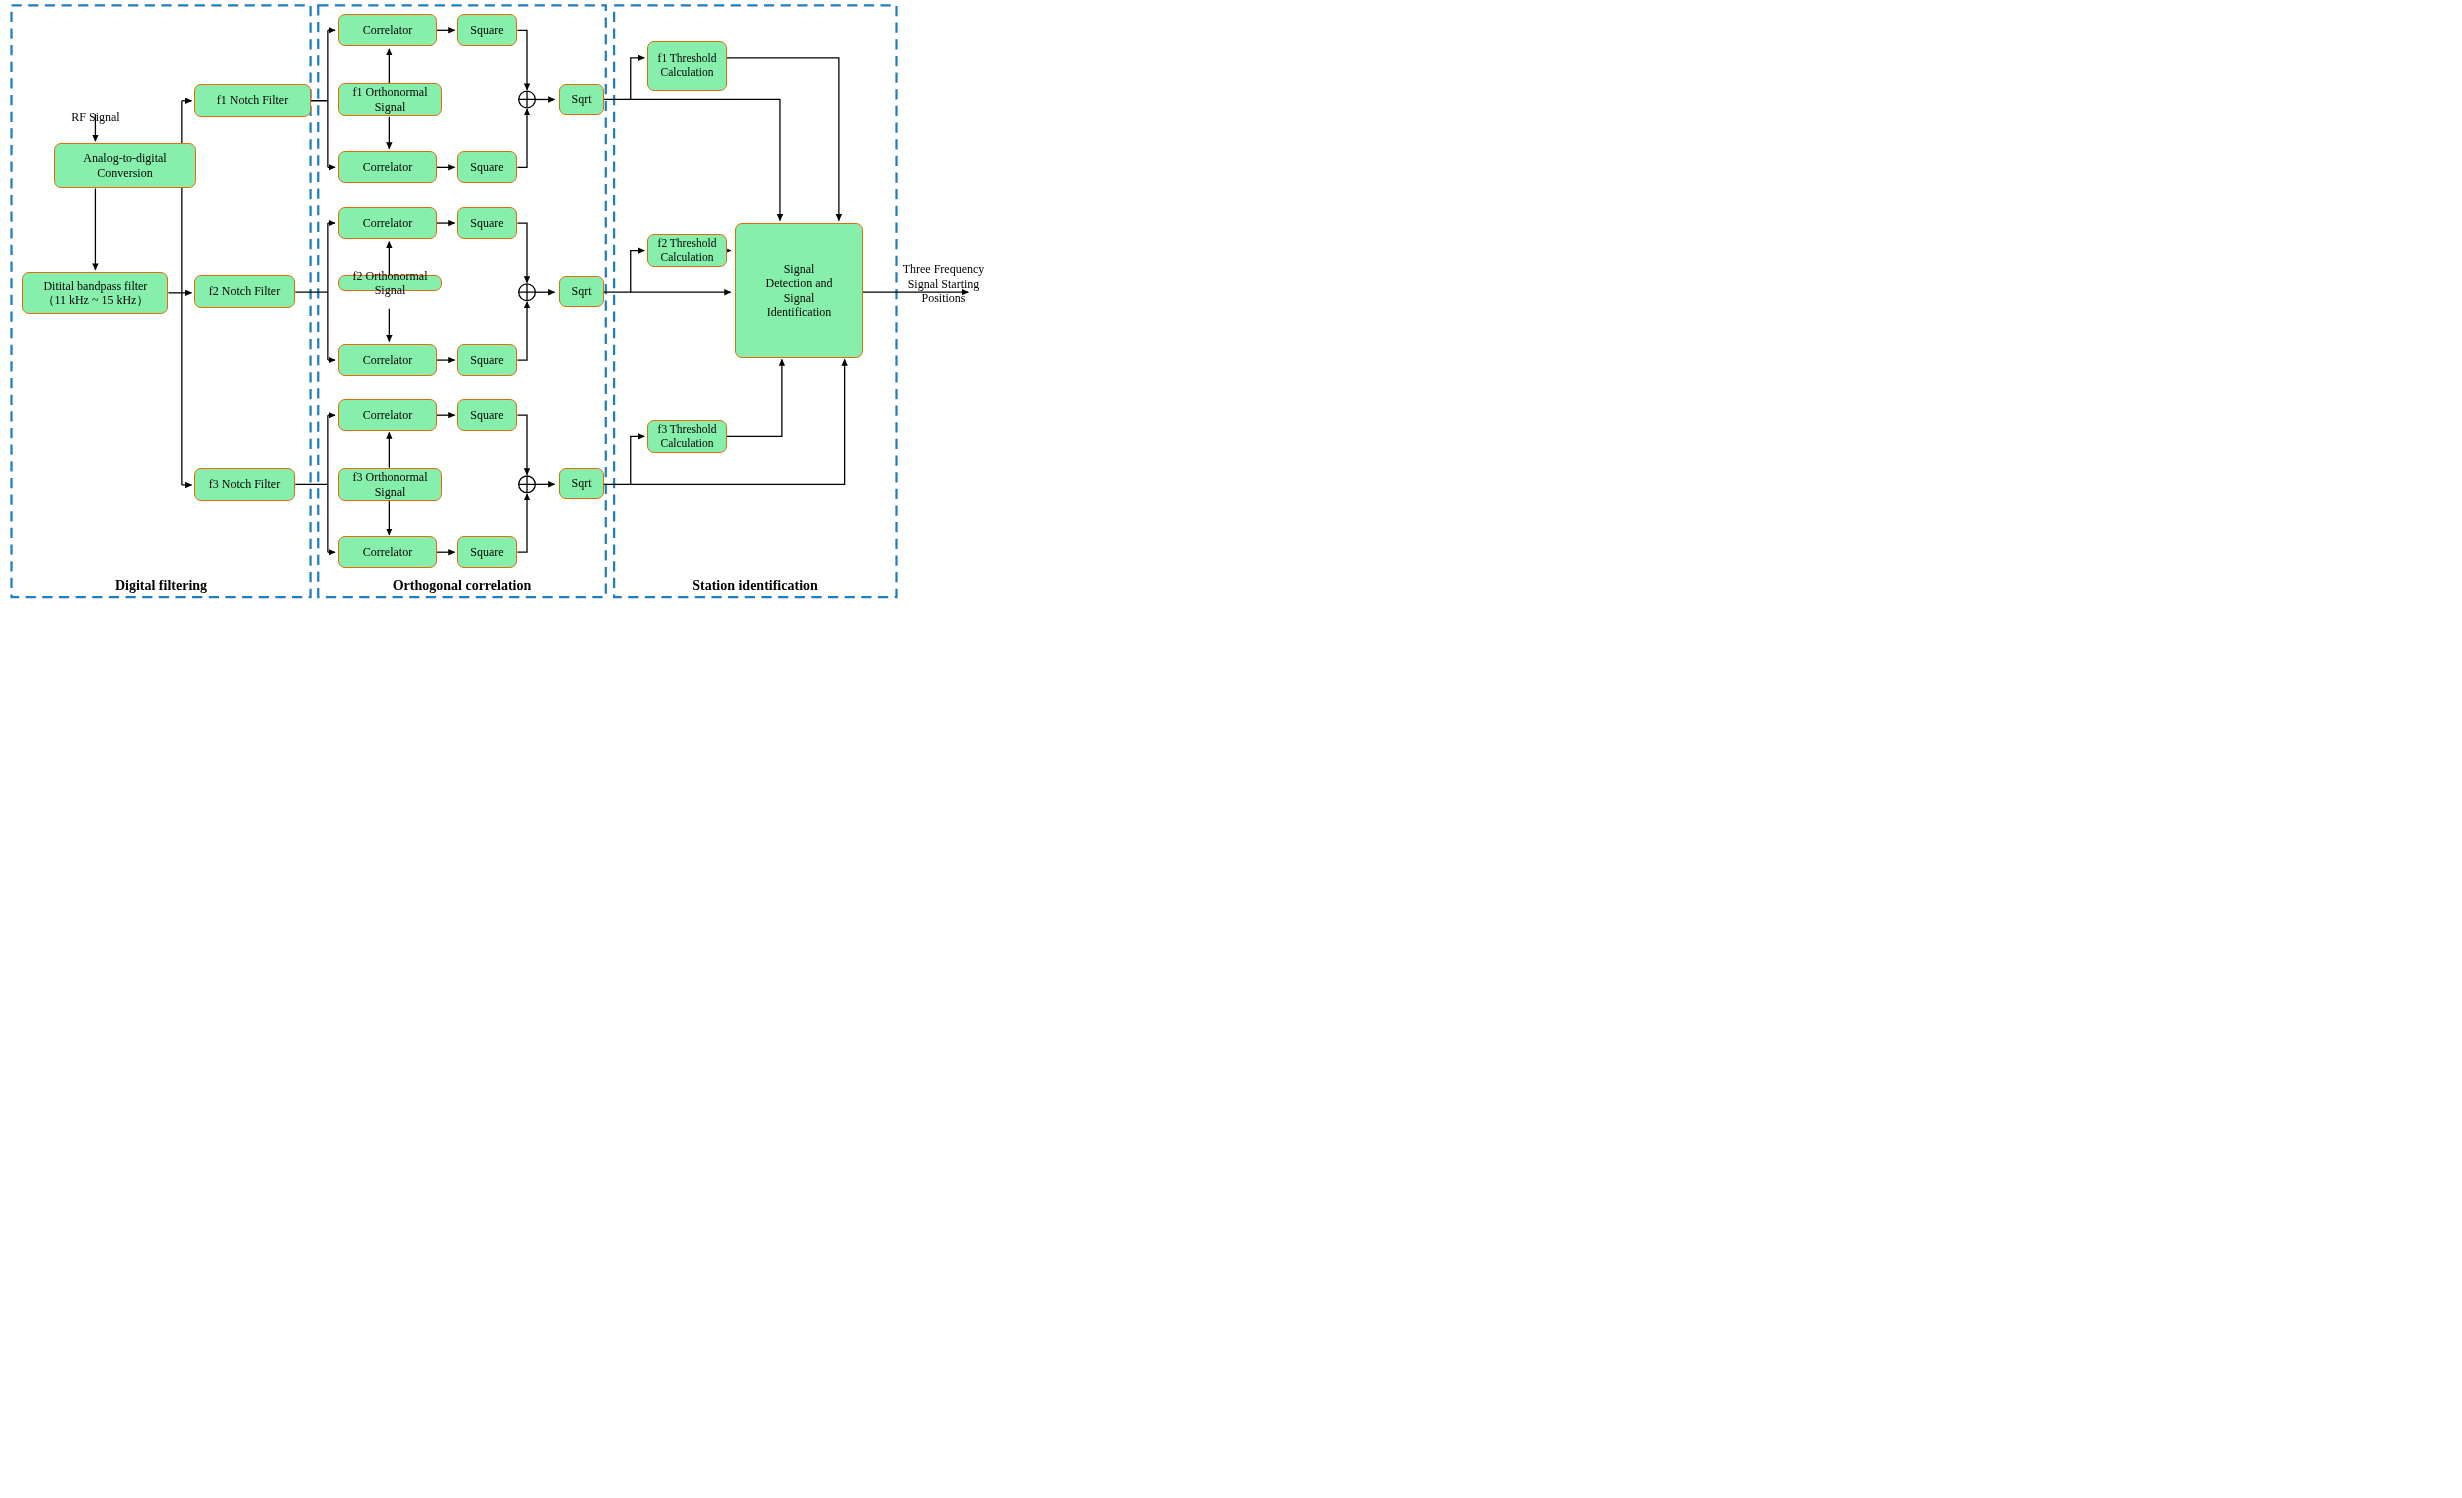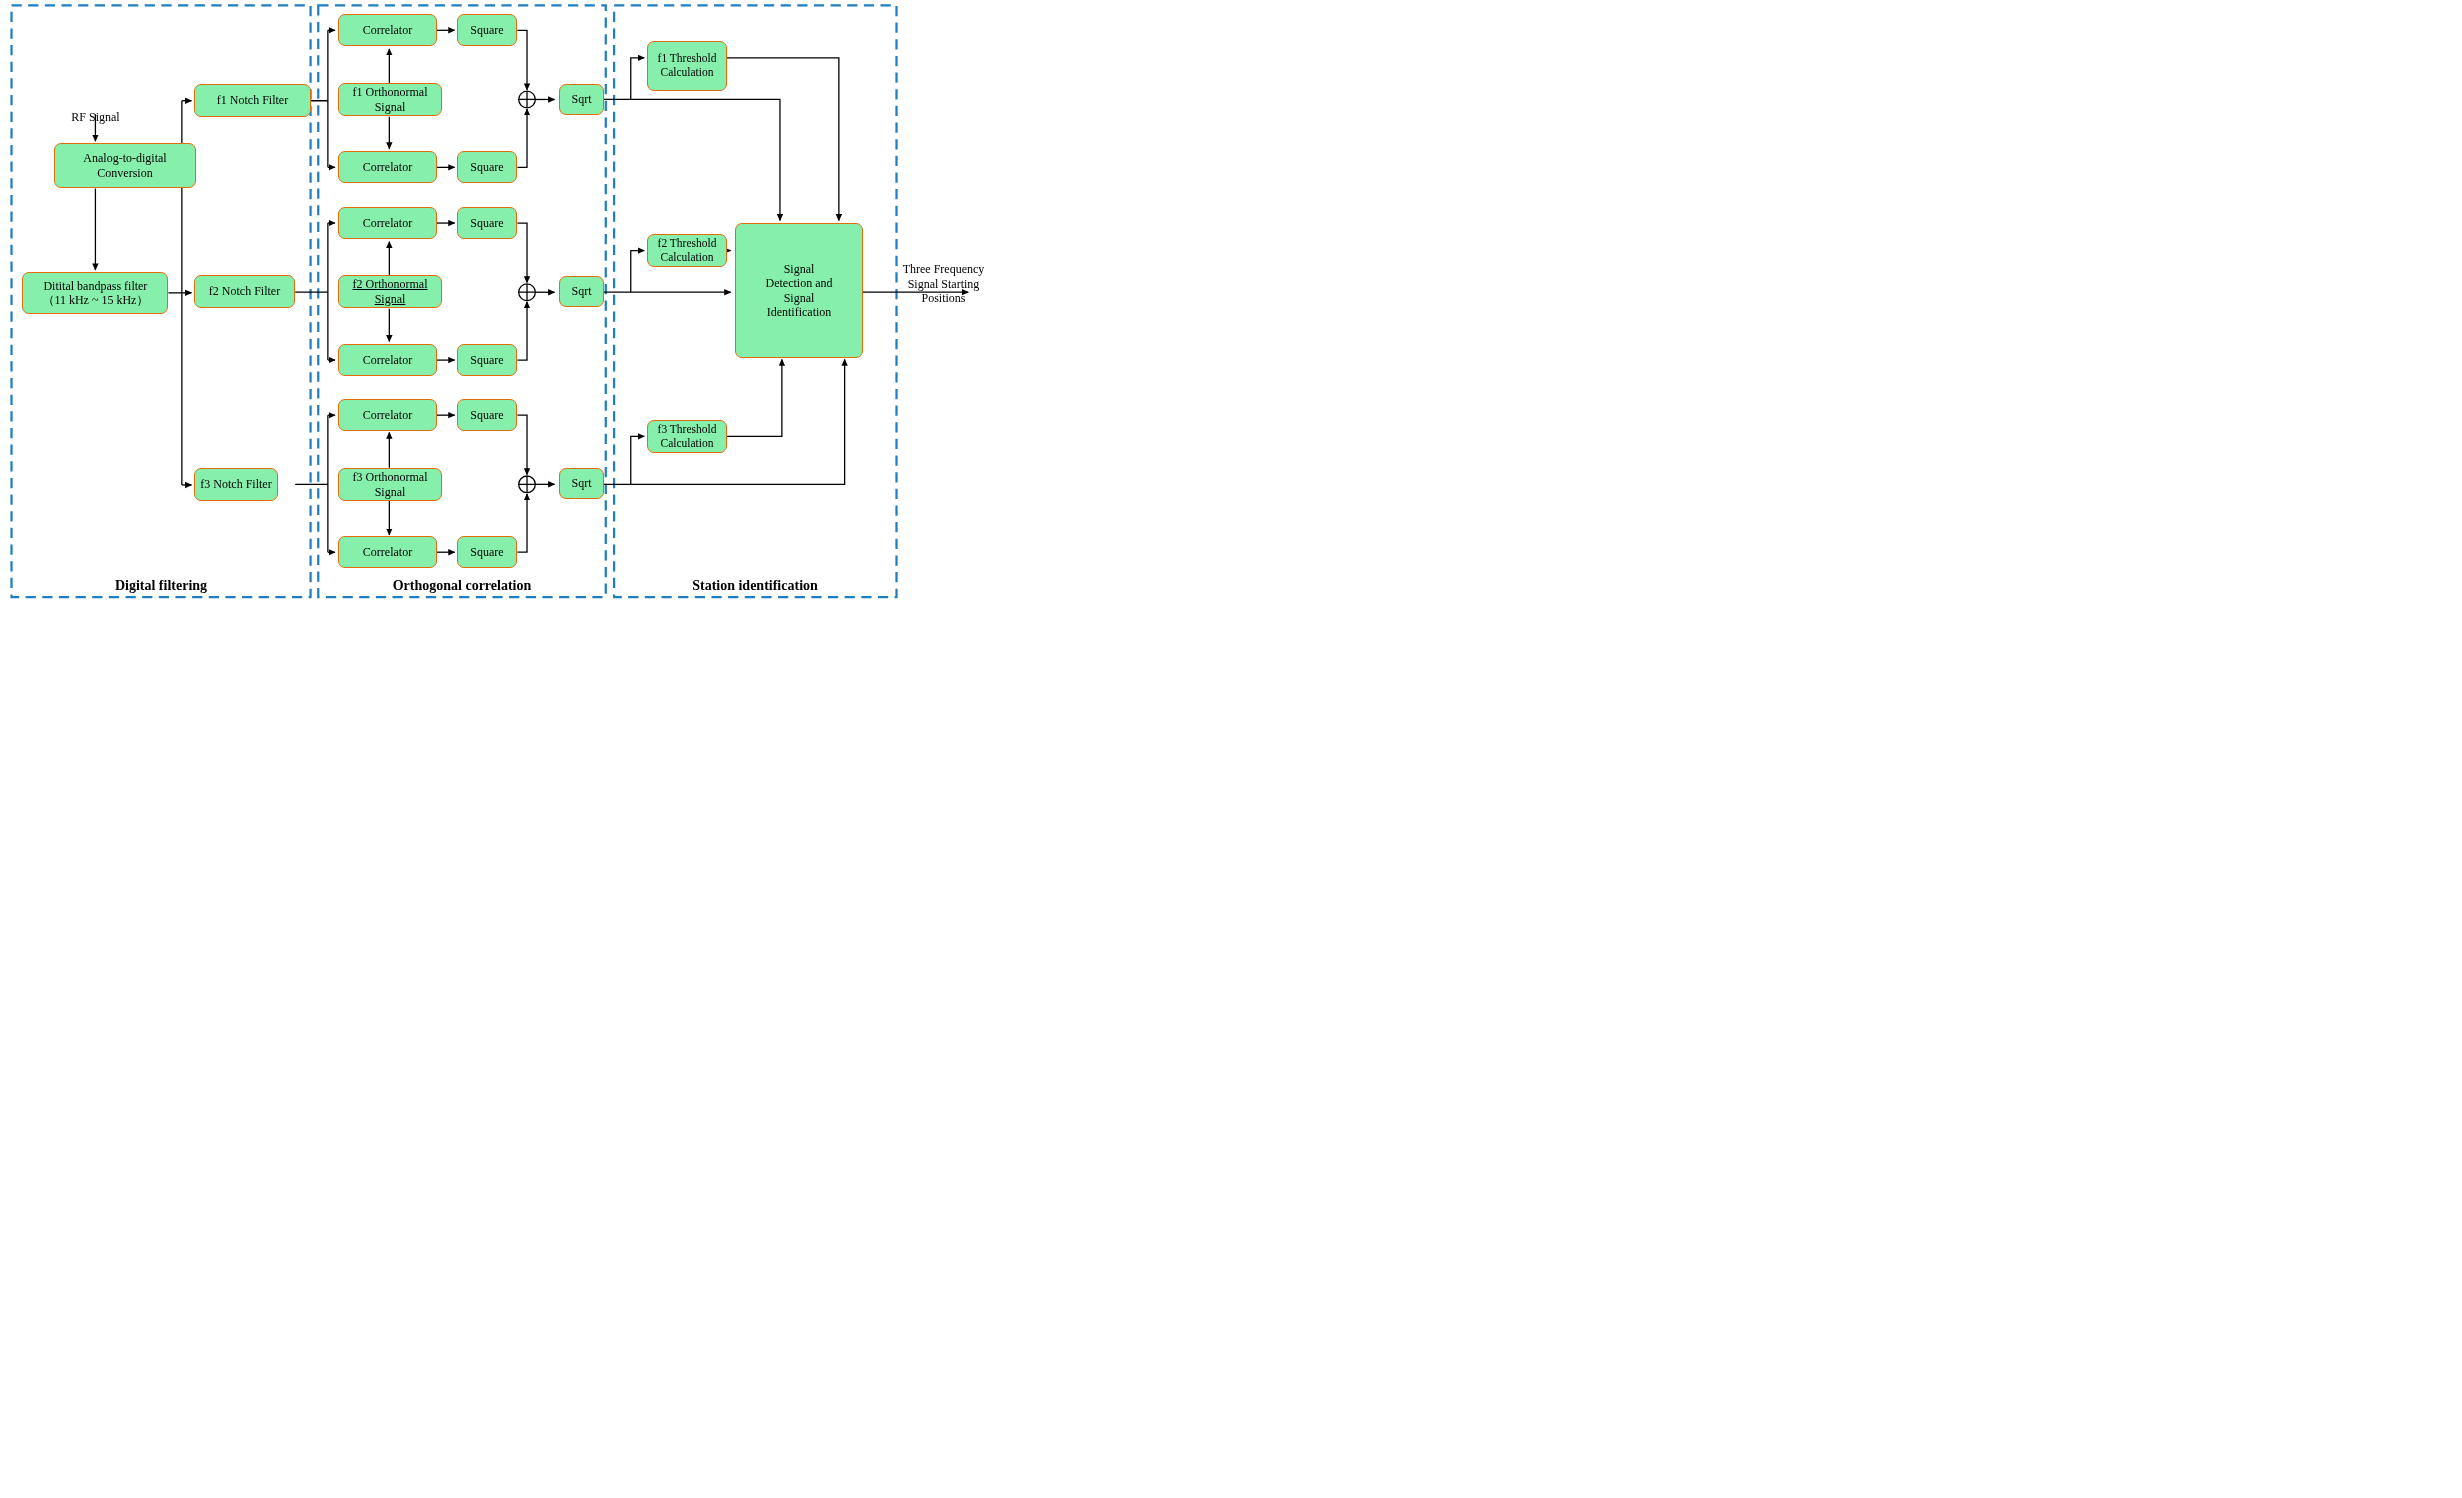--- a/index.html
+++ b/index.html
@@ -117,21 +117,21 @@
     <span class="inner"><span>Ditital bandpass filter</span><br>
     <span>（11 kHz ~ 15 kHz）</span></span>
   </div>
 
   <div class="node" style="left:194px;top:84px;width:117px;height:33px;">
     <span class="inner">f1 Notch Filter</span>
   </div>
   <div class="node" style="left:194px;top:275px;width:101px;height:33px;">
     <span class="inner">f2 Notch Filter</span>
   </div>
-  <div class="node" style="left:194px;top:468px;width:84px;height:33px;align-items:center;">
+  <div class="node" style="left:194px;top:468px;width:101px;height:33px;align-items:center;">
     <span class="inner">f3 Notch Filter</span>
   </div>
 
   <div class="node" style="left:338px;top:14px;width:99px;height:32px;">
     <span class="inner">Correlator</span>
   </div>
   <div class="node" style="left:457px;top:14px;width:60px;height:32px;">
     <span class="inner">Square</span>
   </div>
   <div class="node" style="left:338px;top:83px;width:104px;height:33px;">
@@ -146,21 +146,21 @@
   <div class="node" style="left:559px;top:84px;width:45px;height:31px;">
     <span class="inner">Sqrt</span>
   </div>
 
   <div class="node" style="left:338px;top:207px;width:99px;height:32px;">
     <span class="inner">Correlator</span>
   </div>
   <div class="node" style="left:457px;top:207px;width:60px;height:32px;">
     <span class="inner">Square</span>
   </div>
-  <div class="node" style="left:338px;top:275px;width:104px;height:33px;text-decoration:underline;">
+  <div class="node" style="left:338px;top:275px;width:104px;height:16px;">
     <span class="inner" style="width:96px;">f2 Orthonormal Signal</span>
   </div>
   <div class="node" style="left:338px;top:344px;width:99px;height:32px;">
     <span class="inner">Correlator</span>
   </div>
   <div class="node" style="left:457px;top:344px;width:60px;height:32px;">
     <span class="inner">Square</span>
   </div>
   <div class="node" style="left:559px;top:276px;width:45px;height:31px;">
     <span class="inner">Sqrt</span>

